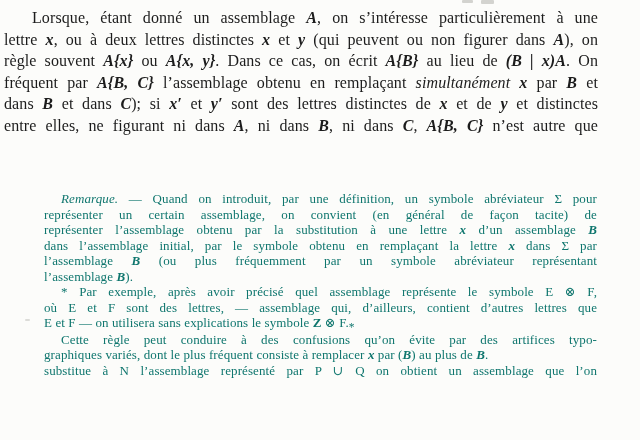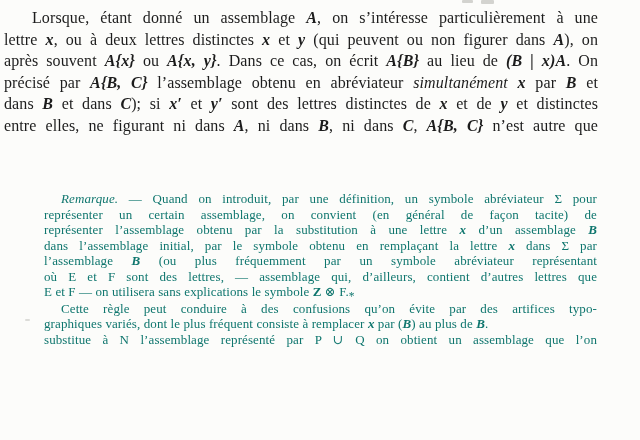--- a/index.html
+++ b/index.html
@@ -73,31 +73,33 @@
 <body>
 
 <div id="page">
   <div class="head-mark" id="head-mark-1"></div>
   <div class="head-mark" id="head-mark-2"></div>
   <div id="margin-speck"></div>
 
   <div class="textblock" id="main-paragraph">
       <div class="line indent"><span>Lorsque, étant donné un assemblage </span><span class="run-bi">A</span><span>, on s’intéresse particulièrement à une</span></div>
       <div class="line"><span>lettre </span><span class="run-bi">x</span><span>, ou à deux lettres distinctes </span><span class="run-bi">x</span><span> et </span><span class="run-bi">y</span><span> (qui peuvent ou non figurer dans </span><span class="run-bi">A</span><span>), on</span></div>
-      <div class="line"><span>après souvent </span><span class="run-bi">A{x}</span><span> ou </span><span class="run-bi">A{x, y}</span><span>. Dans ce cas, on écrit </span><span class="run-bi">A{B}</span><span> au lieu de </span><span class="run-bi">(B | x)A</span><span>. On</span></div>
-      <div class="line"><span>précisé par </span><span class="run-bi">A{B, C}</span><span> l’assemblage obtenu en abréviateur </span><span class="run-i">simultanément</span><span> </span><span class="run-bi">x</span><span> par </span><span class="run-bi">B</span><span> et</span></div>
+      <div class="line"><span>règle souvent </span><span class="run-bi">A{x}</span><span> ou </span><span class="run-bi">A{x, y}</span><span>. Dans ce cas, on écrit </span><span class="run-bi">A{B}</span><span> au lieu de </span><span class="run-bi">(B | x)A</span><span>. On</span></div>
+      <div class="line"><span>fréquent par </span><span class="run-bi">A{B, C}</span><span> l’assemblage obtenu en remplaçant </span><span class="run-i">simultanément</span><span> </span><span class="run-bi">x</span><span> par </span><span class="run-bi">B</span><span> et</span></div>
       <div class="line"><span>dans </span><span class="run-bi">B</span><span> et dans </span><span class="run-bi">C</span><span>); si </span><span class="run-bi">x′</span><span> et </span><span class="run-bi">y′</span><span> sont des lettres distinctes de </span><span class="run-bi">x</span><span> et de </span><span class="run-bi">y</span><span> et distinctes</span></div>
       <div class="line"><span>entre elles, ne figurant ni dans </span><span class="run-bi">A</span><span>, ni dans </span><span class="run-bi">B</span><span>, ni dans </span><span class="run-bi">C</span><span>, </span><span class="run-bi">A{B, C}</span><span> n’est autre que</span></div>
     </div>
 
   <div class="textblock" id="remark-block">
       <div class="line indent"><span class="run-i">Remarque.</span><span> — Quand on introduit, par une définition, un symbole abréviateur Σ pour</span></div>
       <div class="line"><span>représenter un certain assemblage, on convient (en général de façon tacite) de</span></div>
       <div class="line"><span>représenter l’assemblage obtenu par la substitution à une lettre </span><span class="run-bi">x</span><span> d’un assemblage </span><span class="run-bi">B</span></div>
       <div class="line"><span>dans l’assemblage initial, par le symbole obtenu en remplaçant la lettre </span><span class="run-bi">x</span><span> dans Σ par</span></div>
       <div class="line"><span>l’assemblage </span><span class="run-bi">B</span><span> (ou plus fréquemment par un symbole abréviateur représentant</span></div>
+      <div class="line last"><span>l’assemblage </span><span class="run-bi">B</span><span>).</span></div>
+      <div class="line indent"><span>* Par exemple, après avoir précisé quel assemblage représente le symbole E ⊗ F,</span></div>
       <div class="line"><span>où E et F sont des lettres, — assemblage qui, d’ailleurs, contient d’autres lettres que</span></div>
       <div class="line last"><span>E et F — on utilisera sans explications le symbole </span><span class="run-b">Z</span><span> ⊗ F.</span><span class="run-low">*</span></div>
       <div class="line indent"><span>Cette règle peut conduire à des confusions qu’on évite par des artifices typo-</span></div>
       <div class="line last"><span>graphiques variés, dont le plus fréquent consiste à remplacer </span><span class="run-bi">x</span><span> par (</span><span class="run-bi">B</span><span>) au plus de </span><span class="run-bi">B</span><span>.</span></div>
       <div class="line"><span>substitue à N l’assemblage représenté par P ∪ Q on obtient un assemblage que l’on</span></div>
     </div>
 </div>
 
 </body></html>

